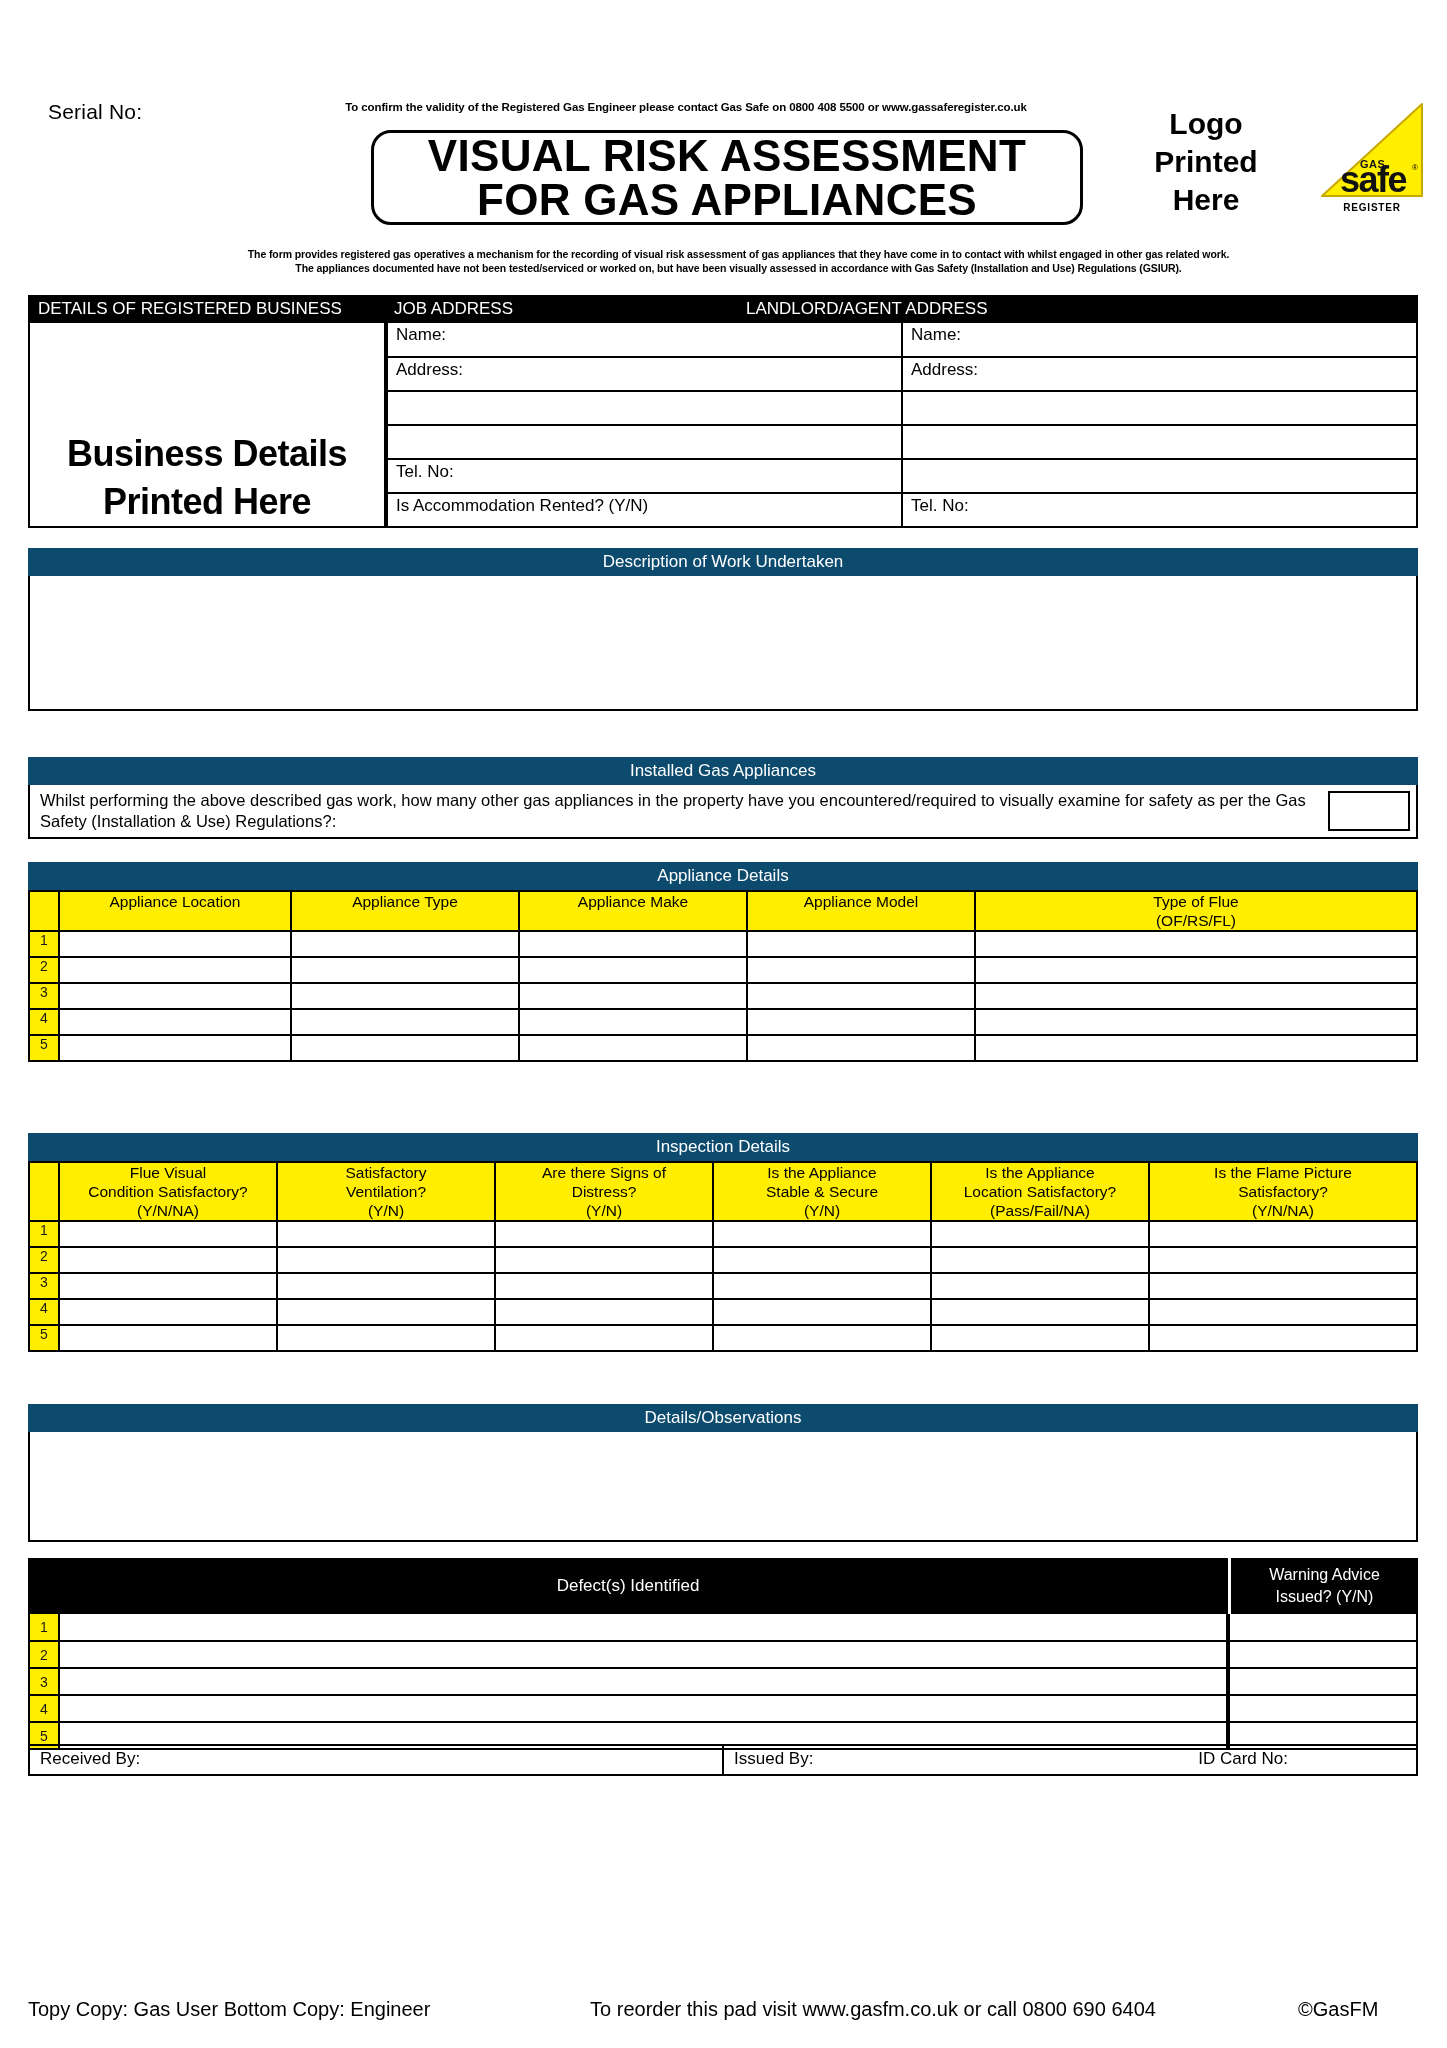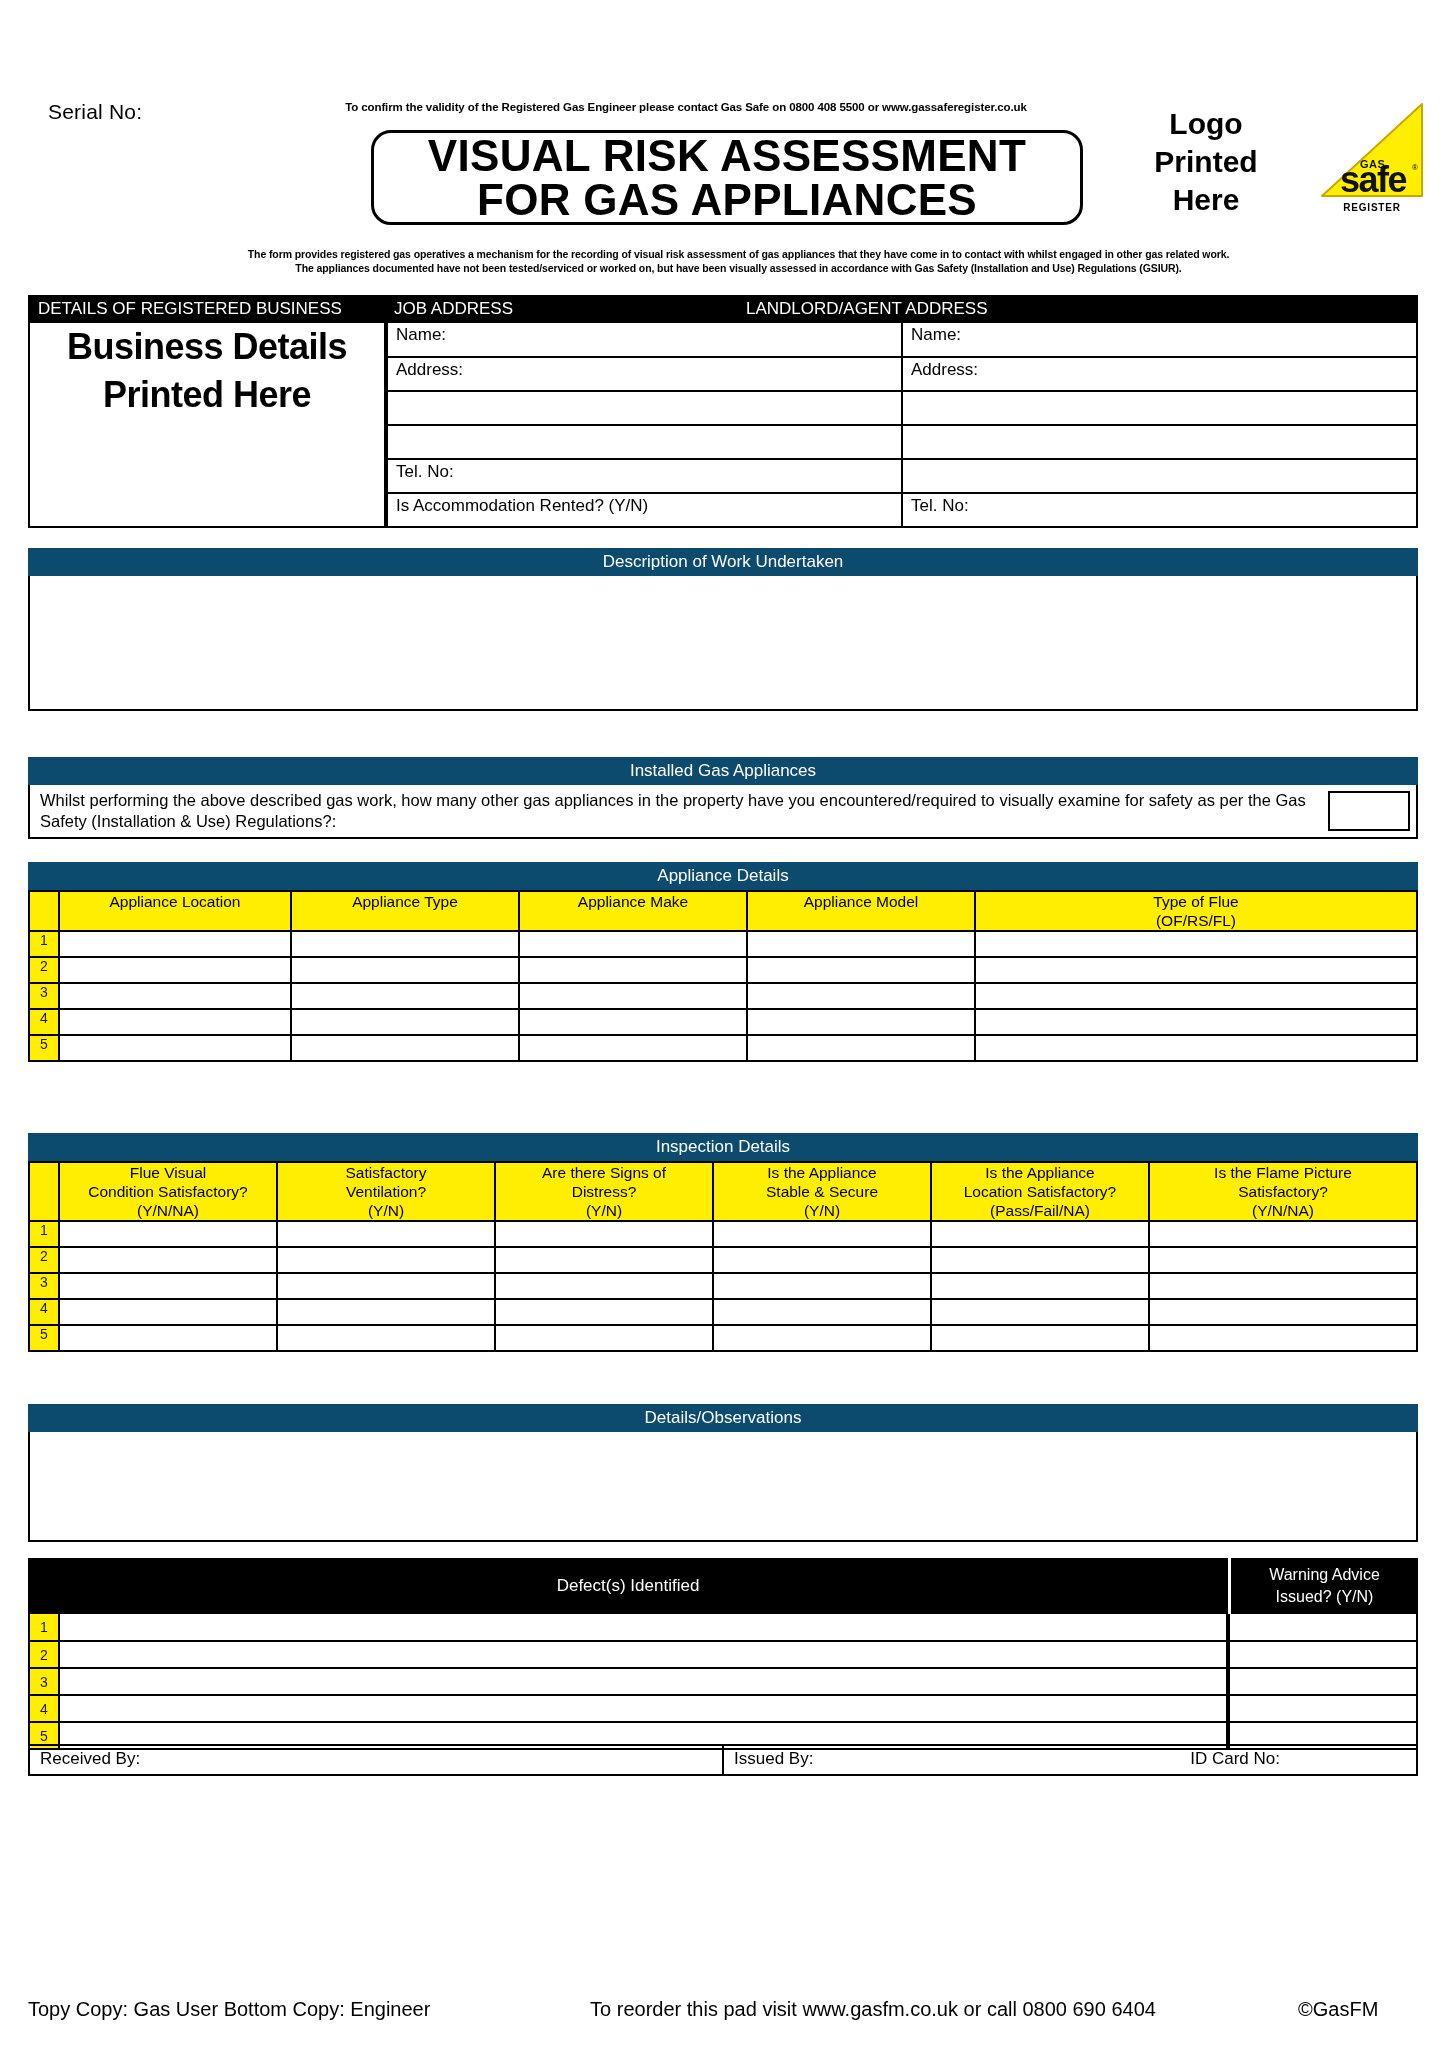--- a/index.html
+++ b/index.html
@@ -182,21 +182,21 @@
   .dh-1 { width: 358px; padding-left: 10px; box-sizing: border-box; }
   .dh-2 { width: 352px; padding-left: 8px; box-sizing: border-box; }
   .dh-3 { flex: 1; padding-left: 8px; box-sizing: border-box; }
   .details-body { display: flex; width: 100%; }
   .biz-cell {
     width: 358px;
     border: 2px solid #000;
     border-top: none;
     box-sizing: border-box;
     display: flex;
-    align-items: flex-start;
+    align-items: flex-end;
     justify-content: center;
     text-align: center;
     font-size: 36px;
     font-weight: bold;
     line-height: 48px;
     letter-spacing: -0.5px;
   }
   .addr-table { flex: 1; }
   .addr-table table { width: 100%; border-collapse: collapse; table-layout: fixed; }
   .addr-table td {
@@ -320,21 +320,21 @@
   .sign-table { width: 100%; border-collapse: collapse; table-layout: fixed; }
   .sign-table td {
     border: 2px solid #000;
     height: 30px;
     font-size: 17px;
     padding: 3px 10px 0 10px;
     box-sizing: border-box;
     vertical-align: top;
     position: relative;
   }
-  .inline-right { position: absolute; right: 136px; top: 3px; }
+  .inline-right { position: absolute; right: 128px; top: 3px; }
   .inline-right2 { position: absolute; right: 80px; top: 3px; }
 
   
   .footer {
     position: absolute;
     left: 28px;
     top: 1998px;
     width: 1390px;
     font-size: 20px;
     display: flex;

